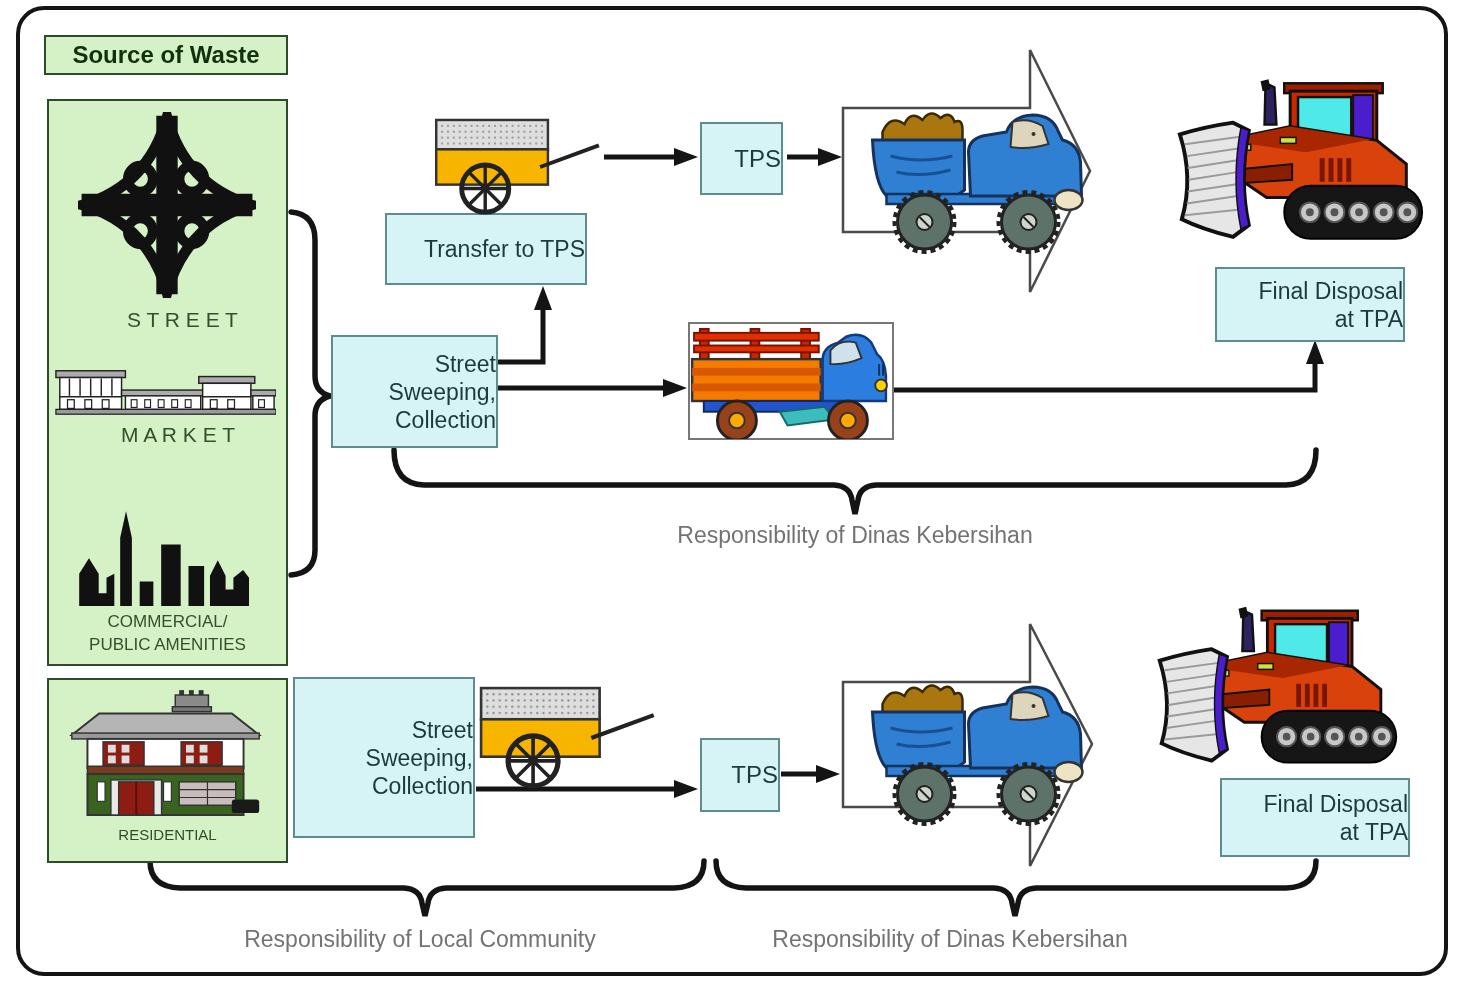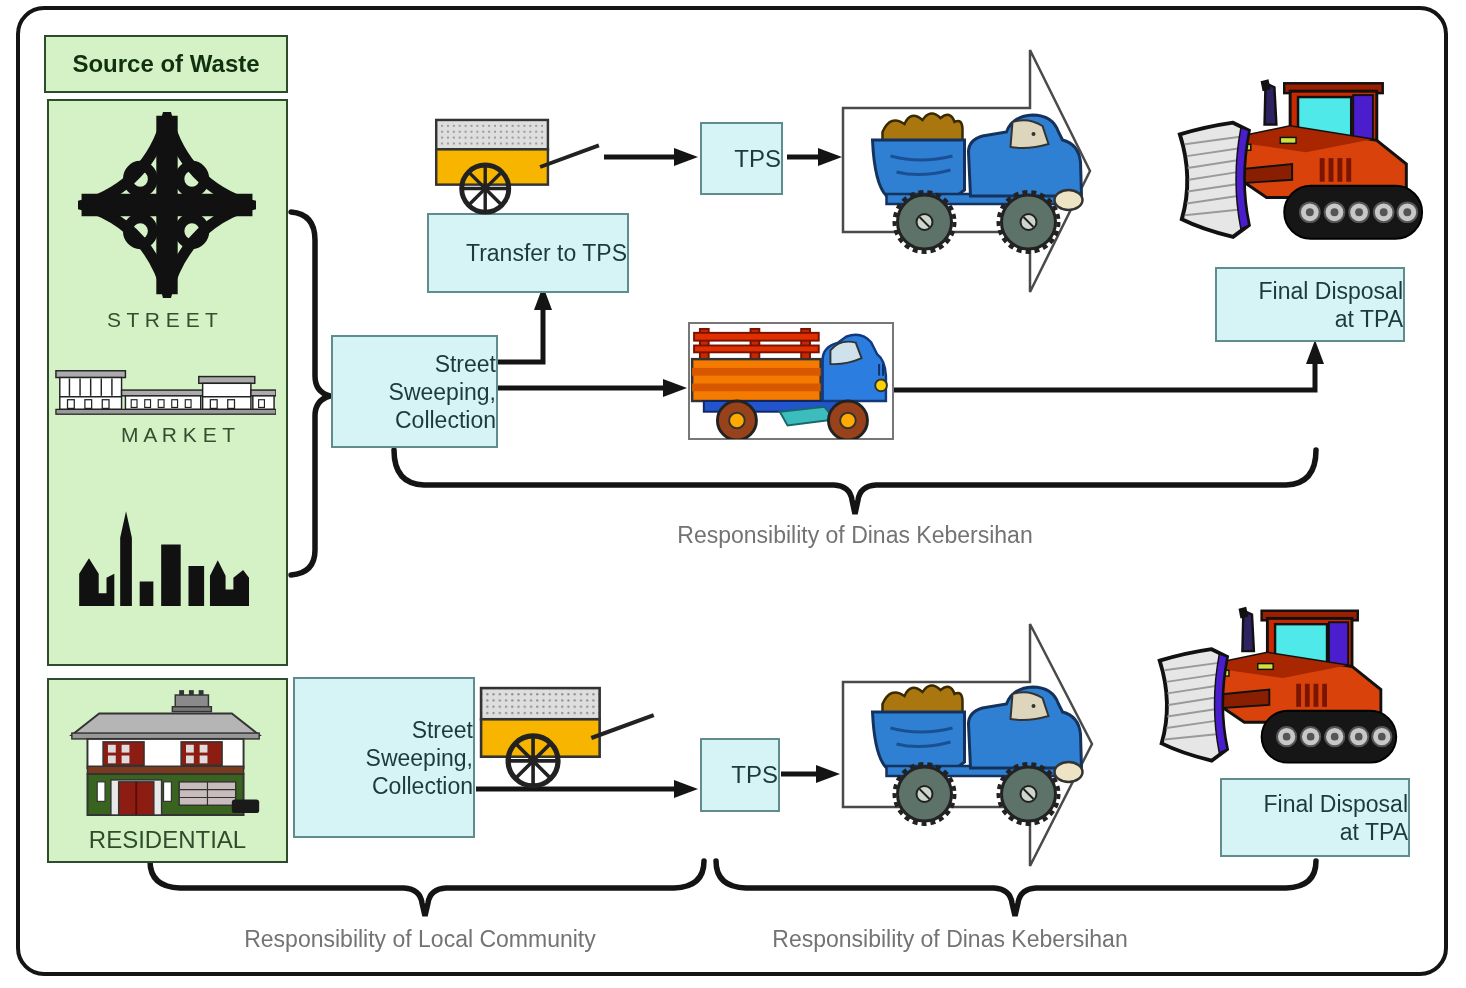--- a/index.html
+++ b/index.html
@@ -59,37 +59,37 @@
     <path class="conn" d="M787,157 H820"></path>
     <polygon class="head" points="842,157 818,148 818,166"></polygon>
     <path class="conn" d="M476,789 H676"></path>
     <polygon class="head" points="698,789 674,780 674,798"></polygon>
     <path class="conn" d="M781,774 H818"></path>
     <polygon class="head" points="840,774 816,765 816,783"></polygon>
   </svg>
 
   <div class="abs" id="outer-frame"></div>
 
-  <div class="abs green-box hdr z2" style="left:44px;top:35px;width:244px;height:58px;">
+  <div class="abs green-box hdr z2" style="left:44px;top:35px;width:244px;height:40px;">
     <span>Source of Waste</span>
   </div>
 
   <div class="abs green-box z2" style="left:47px;top:99px;width:241px;height:567px;"></div>
   <div class="abs green-box z2" style="left:47px;top:678px;width:241px;height:185px;"></div>
 
   <svg class="abs z3" style="left:78px;top:112px;width:178px;height:186px;" viewBox="0 0 100 100" preserveAspectRatio="none">
     <path d="M50,3 C57,27 73,43 97,50 C73,57 57,73 50,97 C43,73 27,57 3,50 C27,43 43,27 50,3 Z" fill="none" stroke="#111" stroke-width="6"></path>
     <line x1="50" y1="2" x2="50" y2="98" stroke="#111" stroke-width="12"></line>
     <line x1="2" y1="50" x2="98" y2="50" stroke="#111" stroke-width="12"></line>
     <circle cx="35" cy="36" r="7" fill="none" stroke="#111" stroke-width="5.5"></circle>
     <circle cx="64" cy="36" r="7" fill="none" stroke="#111" stroke-width="5.5"></circle>
     <circle cx="35" cy="64" r="7" fill="none" stroke="#111" stroke-width="5.5"></circle>
     <circle cx="64" cy="64" r="7" fill="none" stroke="#111" stroke-width="5.5"></circle>
   </svg>
-  <div class="abs panel-label z3" style="left:47px;top:308px;width:231px;">S T R E E T</div>
+  <div class="abs panel-label z3" style="left:47px;top:308px;width:231px;padding-left:20px;">S T R E E T</div>
 
   <svg class="abs z3" style="left:54px;top:366px;width:222px;height:52px;" viewBox="0 0 230 52">
     <rect x="2" y="4" width="72" height="7" fill="#ababab" stroke="#222" stroke-width="1.5"></rect>
     <rect x="6" y="11" width="64" height="33" fill="#fff" stroke="#222" stroke-width="1.5"></rect>
     <line x1="16" y1="12" x2="16" y2="30" stroke="#222" stroke-width="1.5"></line>
     <line x1="27" y1="12" x2="27" y2="30" stroke="#222" stroke-width="1.5"></line>
     <line x1="38" y1="12" x2="38" y2="30" stroke="#222" stroke-width="1.5"></line>
     <line x1="49" y1="12" x2="49" y2="30" stroke="#222" stroke-width="1.5"></line>
     <line x1="60" y1="12" x2="60" y2="30" stroke="#222" stroke-width="1.5"></line>
     <line x1="6" y1="31" x2="70" y2="31" stroke="#222" stroke-width="1.5"></line>
@@ -111,20 +111,24 @@
     <rect x="204" y="24" width="26" height="6" fill="#ababab" stroke="#222" stroke-width="1.5"></rect>
     <rect x="206" y="30" width="22" height="14" fill="#fff" stroke="#222" stroke-width="1.5"></rect>
     <rect x="212" y="34" width="6" height="8" fill="#fff" stroke="#222" stroke-width="1.2"></rect>
     <rect x="2" y="44" width="228" height="5" fill="#9a9a9a" stroke="#222" stroke-width="1.3"></rect>
   </svg>
   <div class="abs panel-label z3" style="left:47px;top:423px;width:262px;">M A R K E T</div>
 
   <svg class="abs z3" style="left:74px;top:484px;width:188px;height:122px;" viewBox="0 0 190 125">
     <path fill="#111" d="M4,125 L4,92 L14,76 L24,92 L24,112 L32,112 L32,96 L40,92 L40,125 L46,125 L46,55 L52,28 L58,55 L58,125 L66,125 L66,100 L80,100 L80,125 L88,125 L88,62 L108,62 L108,125 L116,125 L116,84 L132,84 L132,125 L138,125 L138,94 L146,78 L154,94 L154,108 L162,108 L162,96 L172,88 L178,96 L178,125 Z"></path>
   </svg>
+  <div class="abs panel-label small-label z3" style="left:47px;top:610px;width:241px;">
+    <div>COMMERCIAL/</div>
+    <div>PUBLIC AMENITIES</div>
+  </div>
 
   <svg class="abs z3" style="left:66px;top:690px;width:200px;height:132px;" viewBox="0 0 205 135">
     <rect x="116" y="0" width="5" height="6" fill="#333"></rect>
     <rect x="126" y="0" width="5" height="6" fill="#333"></rect>
     <rect x="136" y="0" width="5" height="6" fill="#333"></rect>
     <rect x="112" y="5" width="34" height="13" fill="#8a8a8a" stroke="#333" stroke-width="1.5"></rect>
     <rect x="109" y="17" width="40" height="5" fill="#777" stroke="#333" stroke-width="1.5"></rect>
     <polygon points="6,46 34,24 170,24 198,46" fill="#b5b5b5" stroke="#333" stroke-width="2"></polygon>
     <rect x="6" y="44" width="192" height="6" fill="#989898" stroke="#333" stroke-width="1.5"></rect>
     <rect x="22" y="50" width="160" height="30" fill="#fff" stroke="#333" stroke-width="2"></rect>
@@ -144,40 +148,40 @@
     <rect x="32" y="94" width="8" height="20" fill="#fff" stroke="#333" stroke-width="1.2"></rect>
     <rect x="100" y="94" width="8" height="20" fill="#fff" stroke="#333" stroke-width="1.2"></rect>
     <rect x="54" y="94" width="36" height="34" fill="#8d1d12" stroke="#333" stroke-width="1.5"></rect>
     <line x1="72" y1="94" x2="72" y2="128" stroke="#5a0e08" stroke-width="2"></line>
     <rect x="116" y="94" width="58" height="24" fill="#c9bcbc" stroke="#333" stroke-width="1.5"></rect>
     <line x1="116" y1="102" x2="174" y2="102" stroke="#333" stroke-width="1.2"></line>
     <line x1="116" y1="110" x2="174" y2="110" stroke="#333" stroke-width="1.2"></line>
     <line x1="145" y1="94" x2="145" y2="118" stroke="#333" stroke-width="1.2"></line>
     <rect x="170" y="112" width="28" height="14" rx="3" fill="#1a1a1a"></rect>
   </svg>
-  <div class="abs panel-label z3" style="left:47px;top:826px;width:241px;font-size:24px;color:#2d4d2d;">RESIDENTIAL</div>
+  <div class="abs panel-label z3" style="left:47px;top:826px;width:241px;font-size:15px;color:#2d4d2d;">RESIDENTIAL</div>
 
   <div class="abs cyan-box z2" style="left:331px;top:335px;width:167px;height:113px;">
     <div>Street</div>
     <div>Sweeping,</div>
     <div>Collection</div>
   </div>
 
   <svg class="abs z3" style="left:434px;top:118px;width:172px;height:98px;" viewBox="0 0 175 100">
     <rect x="2" y="2" width="114" height="30" fill="url(#dots)" stroke="#333" stroke-width="2.5"></rect>
     <rect x="2" y="32" width="114" height="36" fill="#f7b500" stroke="#333" stroke-width="2.5"></rect>
     <circle cx="52" cy="72" r="24" fill="none" stroke="#222" stroke-width="5"></circle>
     <line x1="28" y1="72" x2="76" y2="72" stroke="#222" stroke-width="3.5"></line>
     <line x1="52" y1="48" x2="52" y2="96" stroke="#222" stroke-width="3.5"></line>
     <line x1="35" y1="55" x2="69" y2="89" stroke="#222" stroke-width="3.5"></line>
     <line x1="69" y1="55" x2="35" y2="89" stroke="#222" stroke-width="3.5"></line>
     <path d="M108,50 L168,28" stroke="#222" stroke-width="4" fill="none"></path>
   </svg>
 
-  <div class="abs cyan-box z2" style="left:427px;top:213px;width:202px;height:80px;">
+  <div class="abs cyan-box z2" style="left:385px;top:213px;width:202px;height:72px;">
     <div>Transfer to TPS</div>
   </div>
 
   <div class="abs cyan-box z2" style="left:700px;top:122px;width:83px;height:73px;font-size:24px;">
     <div>TPS</div>
   </div>
 
   <svg class="abs z3" style="left:860px;top:98px;width:226px;height:158px;" viewBox="0 0 225 158">
     <path d="M22,34 Q30,16 44,26 Q50,12 62,22 Q70,10 80,20 Q90,12 94,24 Q102,20 102,32 L102,44 L22,44 Z" fill="#a9760f" stroke="#3a2a00" stroke-width="2.5"></path>
     <path d="M12,42 L104,42 L104,92 L96,98 L26,98 Q14,86 12,42 Z" fill="#2f80d2" stroke="#15325c" stroke-width="3"></path>

